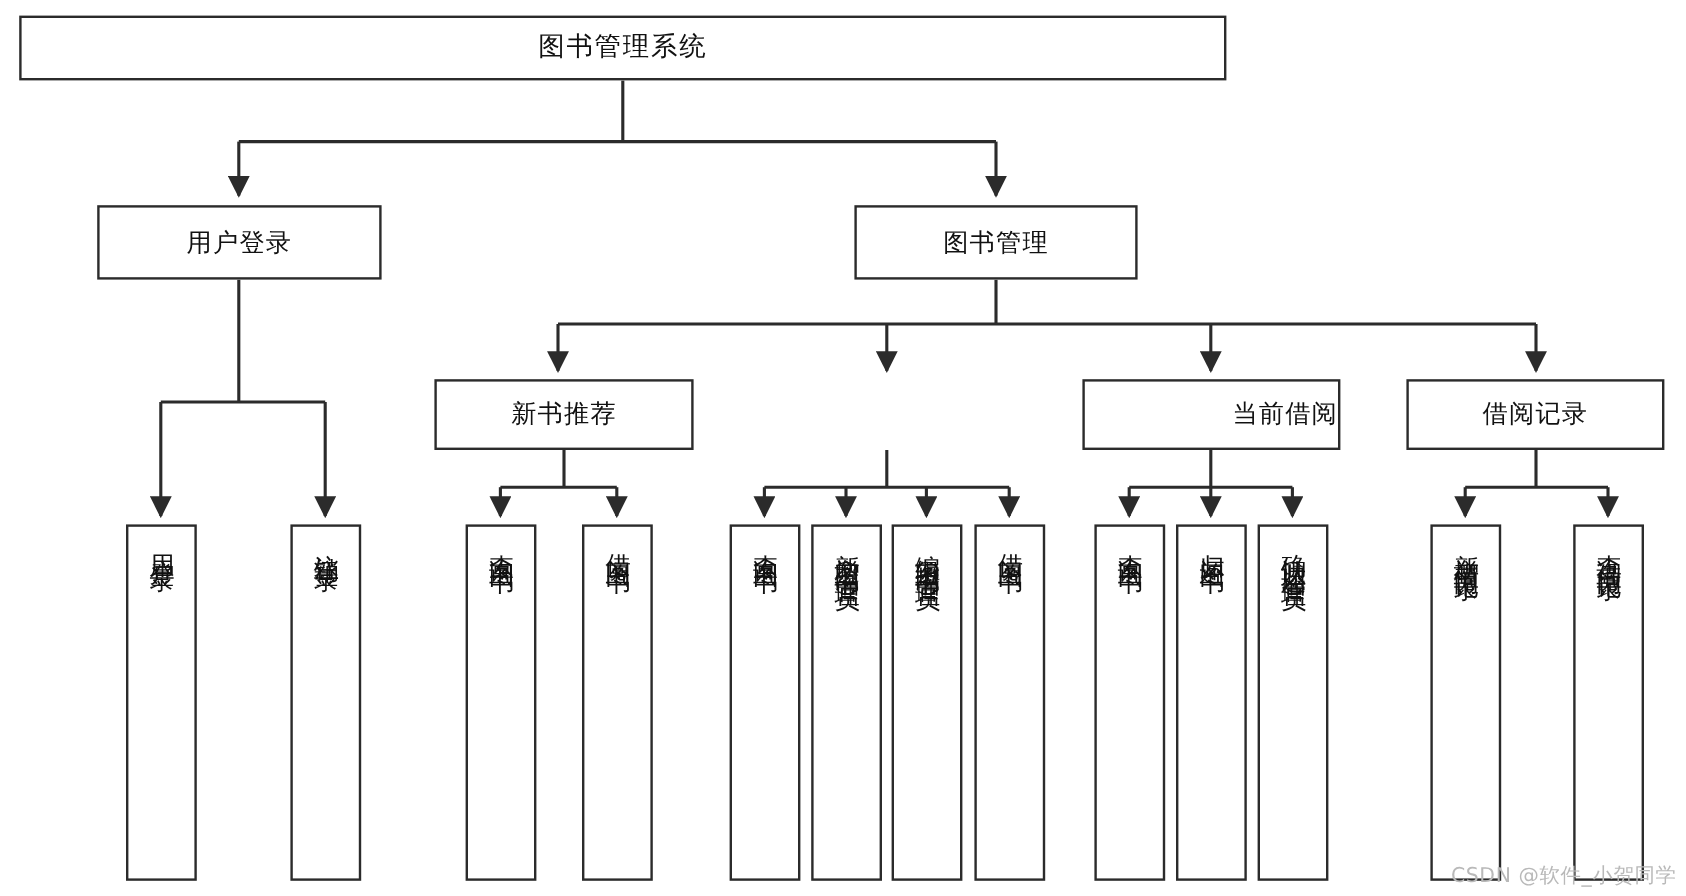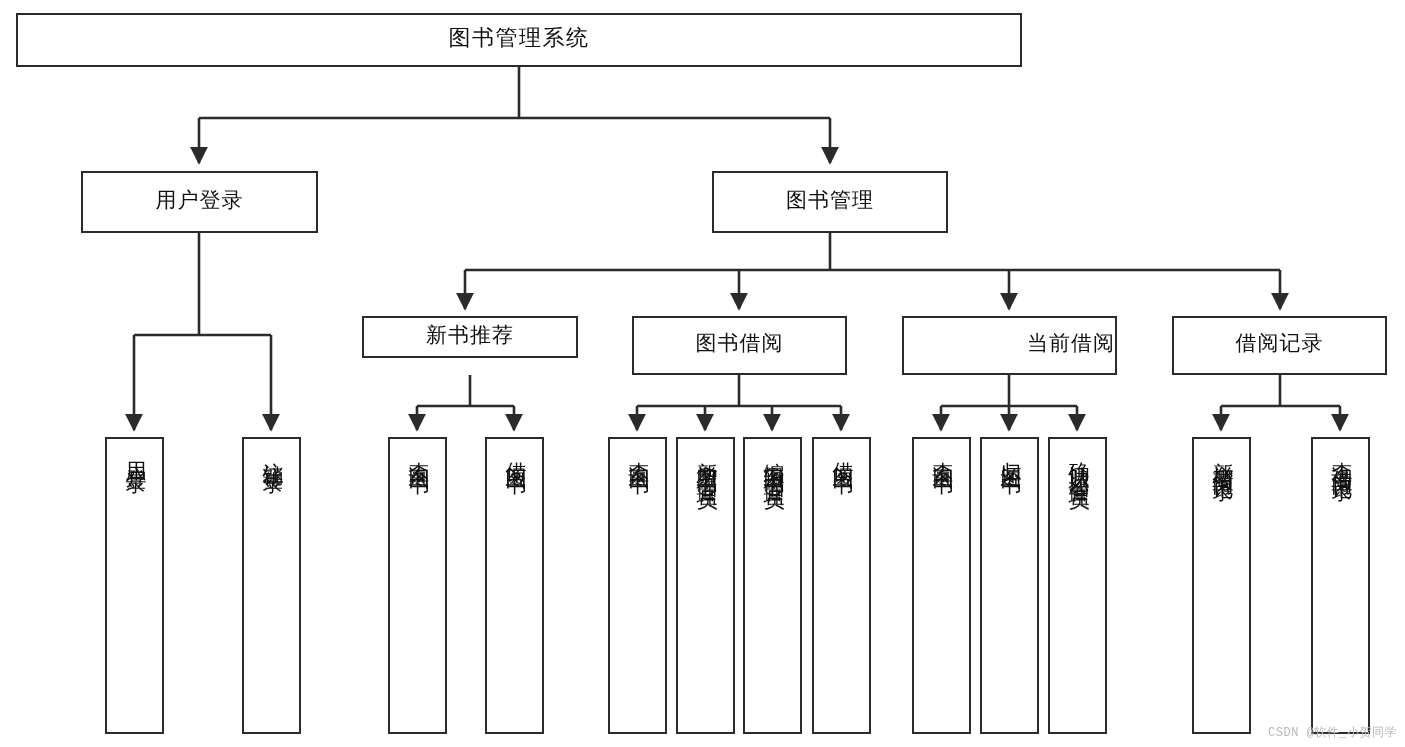--- a/index.html
+++ b/index.html
@@ -10,21 +10,20 @@
   }
   body {
     font-family: "DejaVu Sans", "Liberation Sans", sans-serif;
   }
   #canvas {
     position: relative;
     width: 1405px;
     height: 747px;
     background: #ffffff;
     overflow: hidden;
-    font-family: Liberation Mono, monospace;
   }
   #edges {
     position: absolute;
     left: 0;
     top: 0;
     width: 1405px;
     height: 747px;
     pointer-events: none;
   }
   .node {
@@ -63,21 +62,21 @@
     text-orientation: upright;
     font-size: 21px;
     letter-spacing: 4px;
     line-height: 1;
     white-space: nowrap;
   }
   #watermark {
     position: absolute;
     right: 8px;
     bottom: 6px;
-    font-size: 12px;
+    font-size: 17px;
     color: #b9b9b9;
     letter-spacing: 0.5px;
     white-space: nowrap;
     user-select: none;
   }
 </style>
 </head>
 <body>
 
 <div id="canvas">
@@ -136,25 +135,22 @@
     <span class="label">图书管理系统</span>
   </div>
 
   <div class="node horiz" style="left:81px; top:171px; width:237px; height:62px;">
     <span class="label">用户登录</span>
   </div>
   <div class="node horiz" style="left:712px; top:171px; width:236px; height:62px;justify-content:center;">
     <span class="label">图书管理</span>
   </div>
 
-  <div class="node horiz" style="left:362px; top:316px; width:216px; height:42px;">
+  <div class="node horiz" style="left:362px; top:316px; width:216px; height:59px;">
     <span class="label">新书推荐</span>
-  </div>
-  <div class="node horiz" style="left:632px; top:316px; width:215px; height:59px;">
-    <span class="label">图书借阅</span>
   </div>
   <div class="node horiz" style="left:902px; top:316px; width:215px; height:59px;justify-content:flex-end;">
     <span class="label">当前借阅</span>
   </div>
   <div class="node horiz" style="left:1172px; top:316px; width:215px; height:59px;">
     <span class="label">借阅记录</span>
   </div>
 
   <div class="node vert" style="left:105px; top:437px; width:59px; height:297px;">
     <span class="label">用户登录</span>

